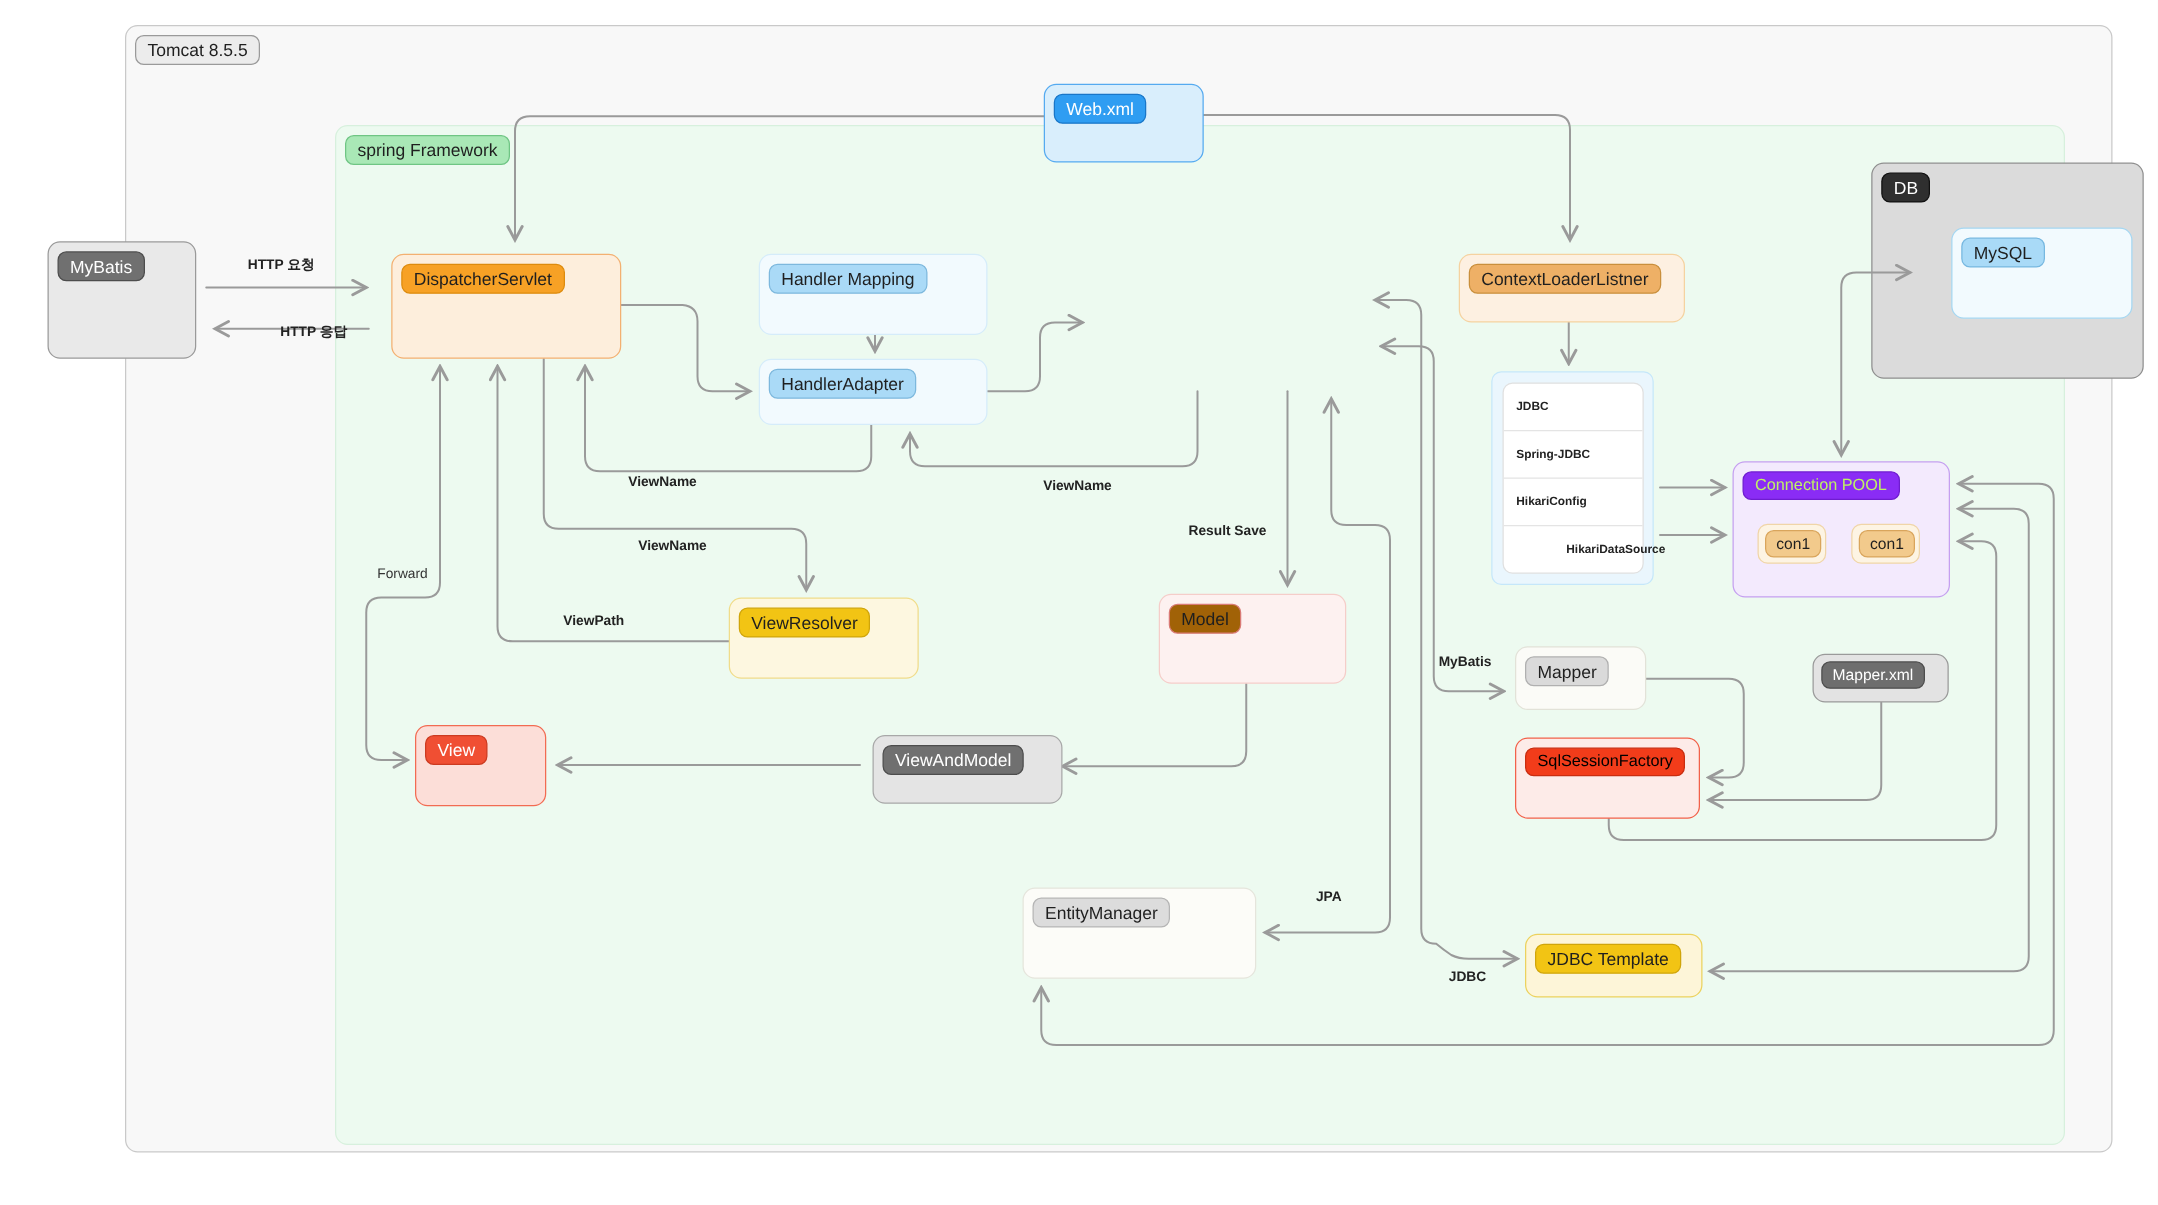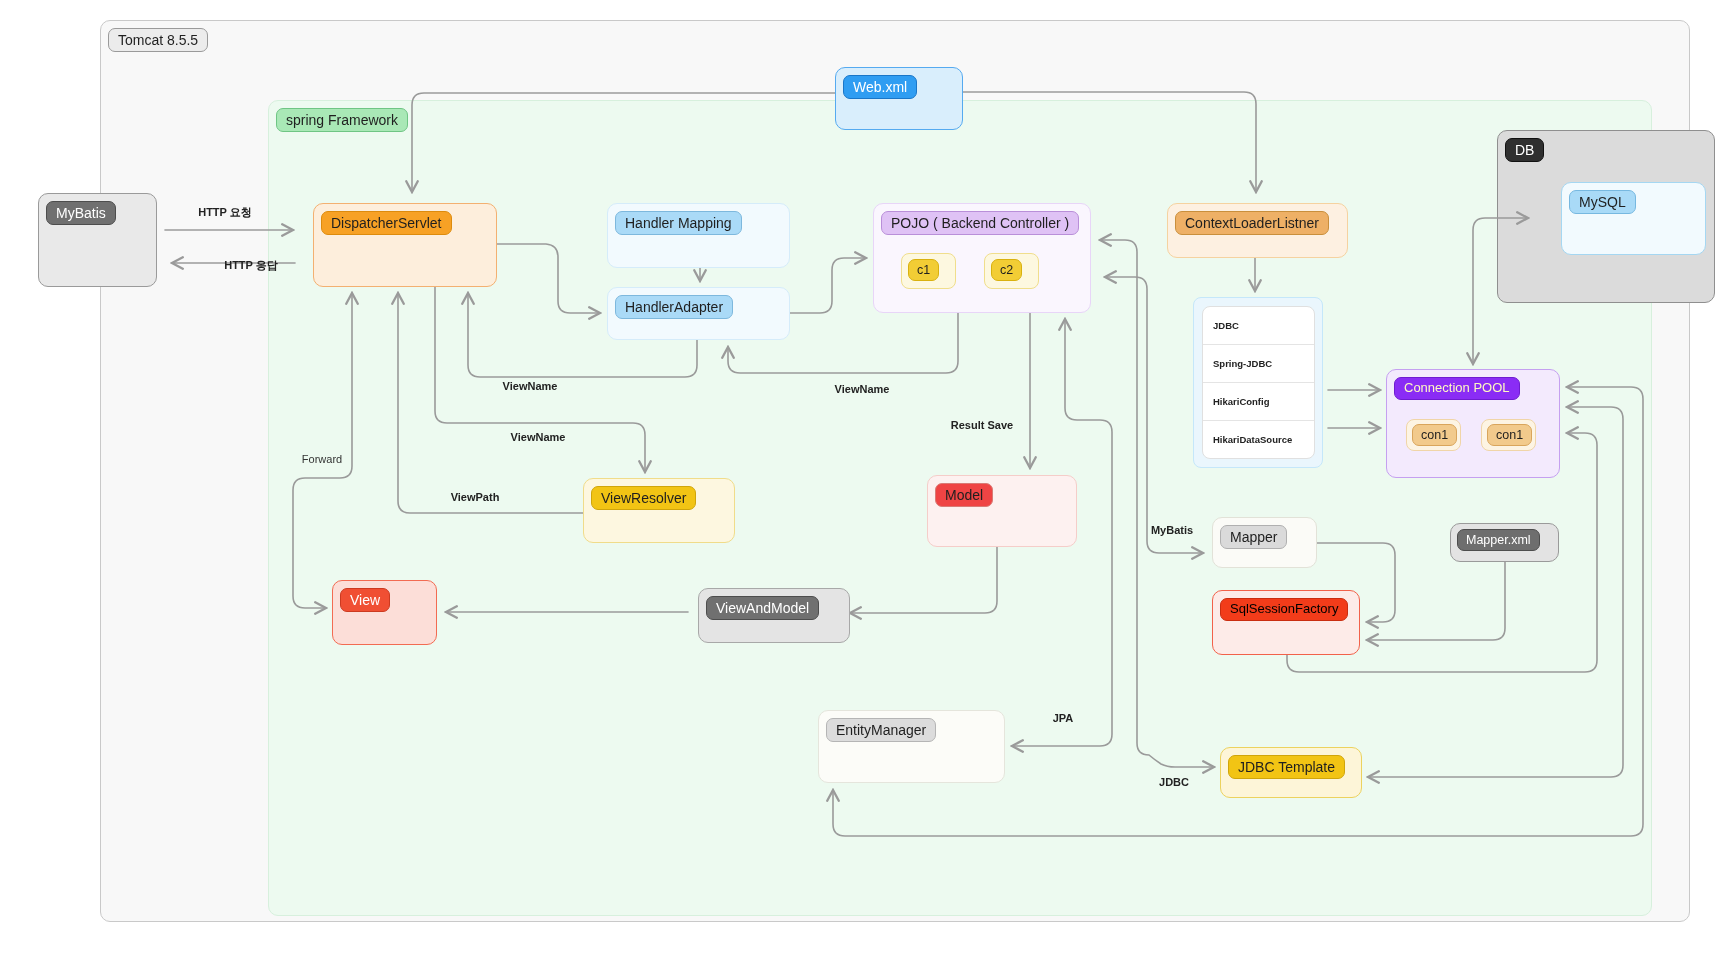--- a/index.html
+++ b/index.html
@@ -10,21 +10,21 @@
   .pill.small{font-size:12.5px;padding:2px 8px;}
   .elabel{position:absolute;transform:translate(-50%,-50%);font-size:11px;font-weight:bold;color:#222;
           white-space:nowrap;}
   .elabel.reg{font-weight:normal;color:#333;}
   svg.edges{position:absolute;left:0;top:0;pointer-events:none;}
   svg.edges path{fill:none;stroke:#9a9a9a;stroke-width:1.6;stroke-linecap:round;}
   .listbox{position:absolute;box-sizing:border-box;background:#ffffff;border:1px solid #e0e0e0;border-radius:8px;
            display:flex;flex-direction:column;}
   .listrow{flex:1;display:flex;align-items:center;padding-left:10px;font-size:9.5px;font-weight:bold;color:#222;
            border-bottom:1px solid #e4e4e4;}
-  .listrow:last-child{border-bottom:none;}
+  .listrow:last-child{border-bottom:none;margin-left:40px;}
 </style>
 </head>
 <body>
 
 <div id="stage">
 
   <div class="container" style="left:100px;top:20px;width:1590px;height:902px;background:#f8f8f8;border-color:#c9c9c9;">
     <span class="pill" style="background:#ececec;border-color:#9a9a9a;">Tomcat 8.5.5</span>
   </div>
 
@@ -84,59 +84,50 @@
   </div>
 
   <div class="node" style="left:607px;top:287px;width:183px;height:53px;background:#f2fafe;border-color:#d5ecfa;">
     <span class="pill" style="background:#aadaf7;border-color:#7db8dd;">HandlerAdapter</span>
   </div>
 
   <div class="node" style="left:835px;top:67px;width:128px;height:63px;background:#d9eefc;border-color:#55aaf0;">
     <span class="pill" style="background:#2f9df2;border-color:#1976c8;color:#fff;">Web.xml</span>
   </div>
 
-  <div class="node" style="left:873px;top:203px;width:218px;height:110px;background:#faf6fe;border-color:#e8d5f8;">
-    <span class="pill" style="background:#dfc2f5;border-color:#b98fd9;">POJO ( Backend Controller )</span>
-    <div class="node" style="left:27px;top:49px;width:55px;height:36px;background:#fdf8e0;border-color:#f0de8c;border-radius:8px;">
-      <span class="pill small" style="left:6px;top:5px;background:#f2cd35;border-color:#d9b10f;">c1</span>
-    </div>
-    <div class="node" style="left:110px;top:49px;width:55px;height:36px;background:#fdf8e0;border-color:#f0de8c;border-radius:8px;">
-      <span class="pill small" style="left:6px;top:5px;background:#f2cd35;border-color:#d9b10f;">c2</span>
-    </div>
-  </div>
 
   <div class="node" style="left:1167px;top:203px;width:181px;height:55px;background:#fdf0e1;border-color:#f5d2a0;">
     <span class="pill" style="background:#eeb066;border-color:#c98f3c;">ContextLoaderListner</span>
   </div>
 
   <div class="node" style="left:1193px;top:297px;width:130px;height:171px;background:#eaf6fd;border-color:#c5e7fa;border-radius:8px;">
     <div class="listbox" style="left:8px;top:8px;width:113px;height:153px;">
       <div class="listrow">JDBC</div>
       <div class="listrow">Spring-JDBC</div>
       <div class="listrow">HikariConfig</div>
       <div class="listrow">HikariDataSource</div>
     </div>
   </div>
 
   <div class="node" style="left:1533px;top:182px;width:145px;height:73px;background:#f2fafe;border-color:#a5d7f2;margin-left:28px;">
     <span class="pill" style="background:#a9daf7;border-color:#77b8e0;">MySQL</span>
   </div>
 
   <div class="node" style="left:1386px;top:369px;width:174px;height:109px;background:#f3eafd;border-color:#c5a0f0;">
-    <span class="pill" style="background:#8a2cf5;border-color:#6f1cd0;color:#fef9c3;font-size:13px;">Connection POOL</span>
+    <span class="pill" style="background:#8a2cf5;border-color:#6f1cd0;color:#bef264;font-size:13px;">Connection POOL</span>
     <div class="node" style="left:19px;top:49px;width:55px;height:32px;background:#fdf4e3;border-color:#f0d5a8;border-radius:8px;">
       <span class="pill small" style="left:5px;top:4px;background:#f2ca8c;border-color:#d9a55c;">con1</span>
     </div>
     <div class="node" style="left:94px;top:49px;width:55px;height:32px;background:#fdf4e3;border-color:#f0d5a8;border-radius:8px;">
       <span class="pill small" style="left:5px;top:4px;background:#f2ca8c;border-color:#d9a55c;">con1</span>
     </div>
   </div>
 
   <div class="node" style="left:927px;top:475px;width:150px;height:72px;background:#fdf1f0;border-color:#f5cdc9;">
-    <span class="pill" style="background:#ef4444;border-color:#d97a75;">Model</span>
+    <span class="pill" style="background:#a16207;border-color:#d97a75;">Model</span>
   </div>
 
   <div class="node" style="left:583px;top:478px;width:152px;height:65px;background:#fdf7e0;border-color:#f0dc8a;">
     <span class="pill" style="background:#f2c414;border-color:#d0a50a;">ViewResolver</span>
   </div>
 
   <div class="node" style="left:332px;top:580px;width:105px;height:65px;background:#fcded8;border-color:#f26b52;">
     <span class="pill" style="background:#f04f33;border-color:#cc3a20;color:#fff;">View</span>
   </div>
 

